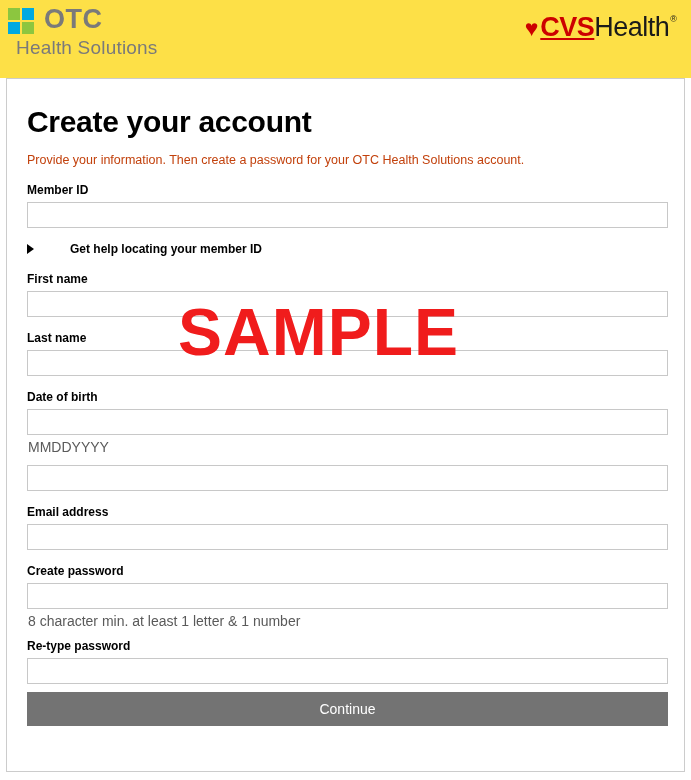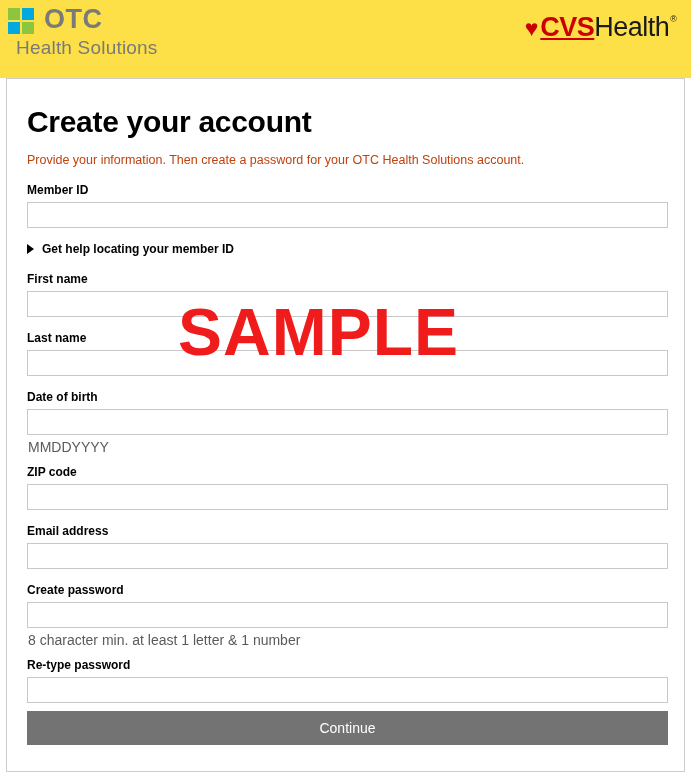--- a/index.html
+++ b/index.html
@@ -159,20 +159,21 @@
     color: #5a5a5a;
     margin: 0 0 10px 1px;
   }
 
   .disclosure {
     display: flex;
     align-items: center;
     margin: 0 0 16px 0;
     cursor: pointer;
     width: fit-content;
+    gap: 28px;
   }
   .disclosure .caret {
     width: 0;
     height: 0;
     border-left: 7px solid #000;
     border-top: 5px solid transparent;
     border-bottom: 5px solid transparent;
     margin-right: 8px;
   }
   .disclosure .dlabel {
@@ -259,21 +260,20 @@
     <div class="field-label">First name</div>
     <input class="text-input" type="text" placeholder="" style="">
 
     <div class="field-label">Last name</div>
     <input class="text-input" type="text" placeholder="" style="">
 
     <div class="field-label">Date of birth</div>
     <input class="text-input tight" type="text" placeholder="" style="">
     <div class="helper">MMDDYYYY</div>
 
-    <div class="field-label">ZIP code</div>
     <input class="text-input" type="text" placeholder="" style="">
 
     <div class="field-label">Email address</div>
     <input class="text-input" type="text" placeholder="" style="">
 
     <div class="field-label">Create password</div>
     <input class="text-input tight" type="password" placeholder="" style="">
     <div class="helper">8 character min. at least 1 letter &amp; 1 number</div>
 
     <div class="field-label">Re-type password</div>

